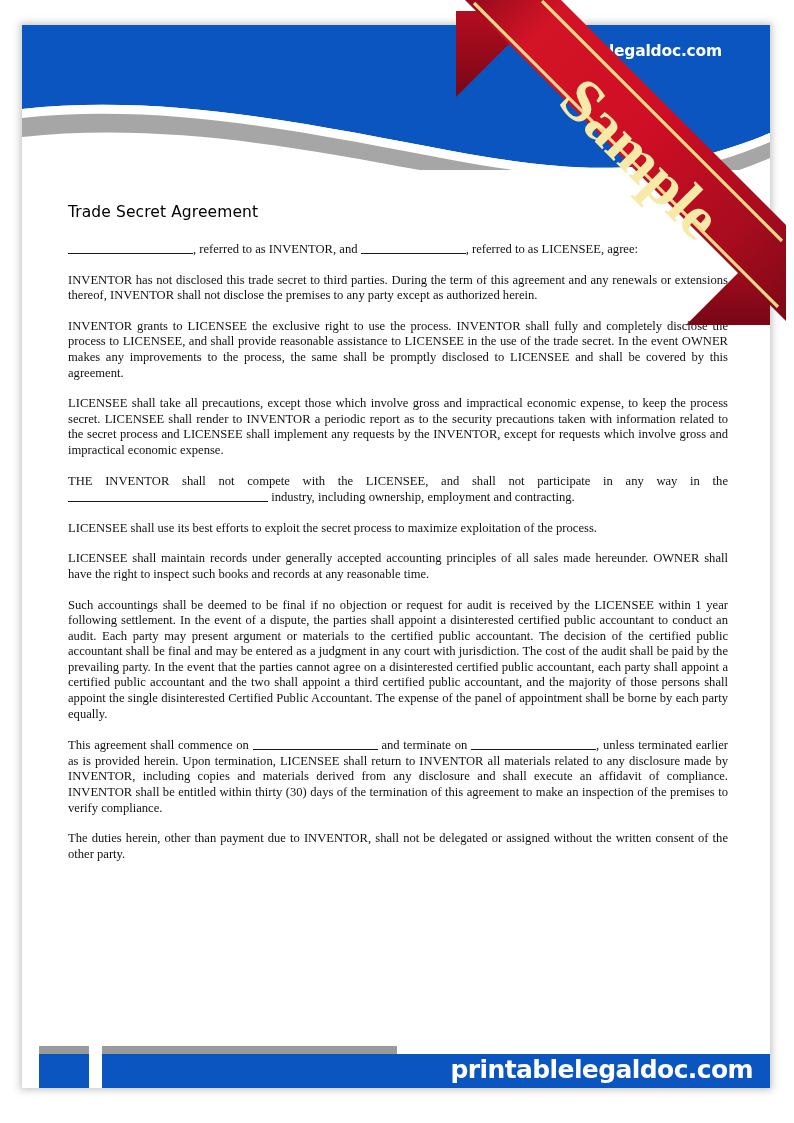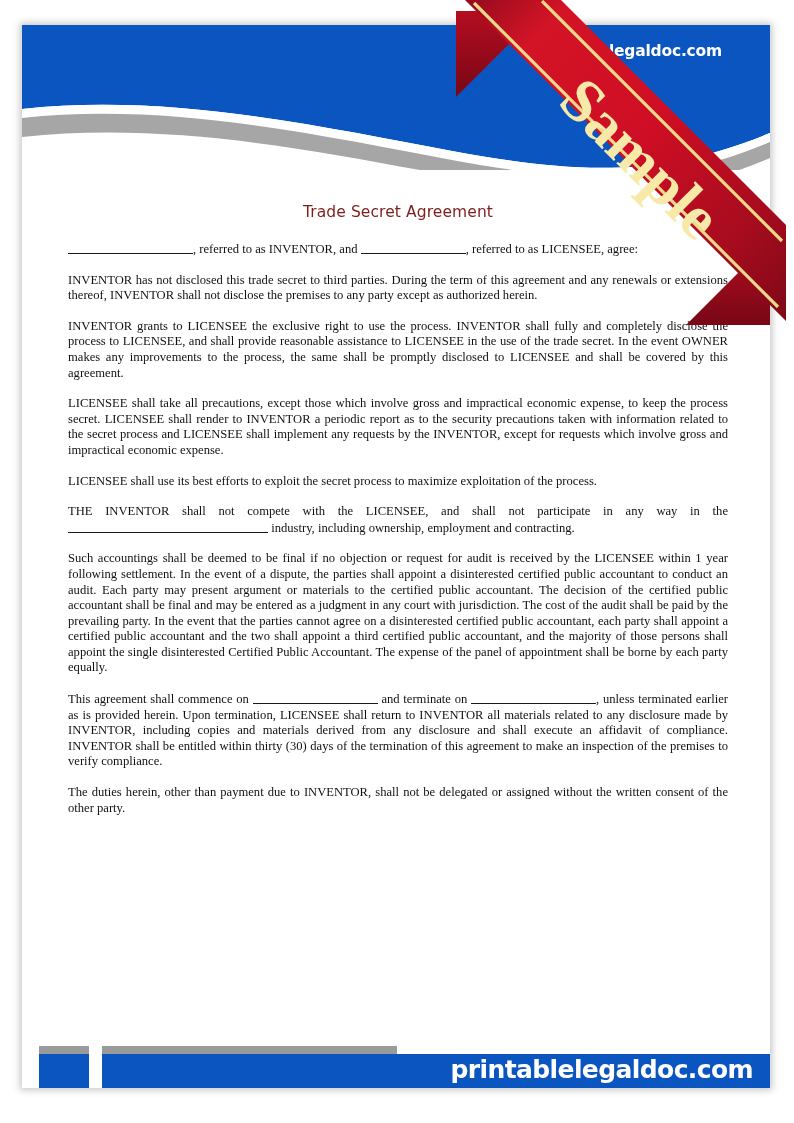--- a/index.html
+++ b/index.html
@@ -86,22 +86,21 @@
     position: absolute;
     left: 46px;
     top: 178px;
     width: 660px;
   }
 
   .doc-title {
     font-family: "DejaVu Sans", "Liberation Sans", sans-serif;
     font-size: 15.5px;
     font-weight: normal;
-    color: #7f1d1d;
-    text-align: center;
+    color: #000000;
     margin: 0 0 20px 0;
     letter-spacing: 0.1px;
   }
 
   p.para {
     margin: 0 0 15px 0;
     font-size: 12.6px;
     line-height: 15.6px;
     color: #111111;
     text-align: justify;
@@ -229,22 +228,23 @@
       </svg>
     </div>
 
     <div class="doc-body">
       <h1 class="doc-title">Trade Secret Agreement</h1>
       <div id="paras">
           <p class="para"><span class="blank b-md"></span>, referred to as INVENTOR, and <span class="blank b-sm"></span>, referred to as LICENSEE, agree:</p>
           <p class="para">INVENTOR has not disclosed this trade secret to third parties. During the term of this agreement and any renewals or extensions thereof, INVENTOR shall not disclose the premises to any party except as authorized herein.</p>
           <p class="para">INVENTOR grants to LICENSEE the exclusive right to use the process. INVENTOR shall fully and completely disclose the process to LICENSEE, and shall provide reasonable assistance to LICENSEE in the use of the trade secret. In the event OWNER makes any improvements to the process, the same shall be promptly disclosed to LICENSEE and shall be covered by this agreement.</p>
           <p class="para">LICENSEE shall take all precautions, except those which involve gross and impractical economic expense, to keep the process secret. LICENSEE shall render to INVENTOR a periodic report as to the security precautions taken with information related to the secret process and LICENSEE shall implement any requests by the INVENTOR, except for requests which involve gross and impractical economic expense.</p>
+          <p class="para">THE INVENTOR shall not compete with the LICENSEE, and shall not participate in any way in the <span class="blank b-xl"></span> industry, including ownership, employment and contracting.</p>
           <p class="para">LICENSEE shall use its best efforts to exploit the secret process to maximize exploitation of the process.</p>
-          <p class="para">THE INVENTOR shall not compete with the LICENSEE, and shall not participate in any way in the <span class="blank b-xl"></span> industry, including ownership, employment and contracting.</p>
+          <p class="para">LICENSEE shall maintain records under generally accepted accounting principles of all sales made hereunder. OWNER shall have the right to inspect such books and records at any reasonable time.</p>
           <p class="para">Such accountings shall be deemed to be final if no objection or request for audit is received by the LICENSEE within 1 year following settlement. In the event of a dispute, the parties shall appoint a disinterested certified public accountant to conduct an audit. Each party may present argument or materials to the certified public accountant. The decision of the certified public accountant shall be final and may be entered as a judgment in any court with jurisdiction. The cost of the audit shall be paid by the prevailing party. In the event that the parties cannot agree on a disinterested certified public accountant, each party shall appoint a certified public accountant and the two shall appoint a third certified public accountant, and the majority of those persons shall appoint the single disinterested Certified Public Accountant. The expense of the panel of appointment shall be borne by each party equally.</p>
           <p class="para">This agreement shall commence on <span class="blank b-md"></span> and terminate on <span class="blank b-md"></span>, unless terminated earlier as is provided herein. Upon termination, LICENSEE shall return to INVENTOR all materials related to any disclosure made by INVENTOR, including copies and materials derived from any disclosure and shall execute an affidavit of compliance. INVENTOR shall be entitled within thirty (30) days of the termination of this agreement to make an inspection of the premises to verify compliance.</p>
           <p class="para">The duties herein, other than payment due to INVENTOR, shall not be delegated or assigned without the written consent of the other party.</p>
         </div>
     </div>
 
     <div class="footer">
       <div class="footer-gray-left"></div>
       <div class="footer-gray-main"></div>
       <div class="footer-blue-left"></div>

